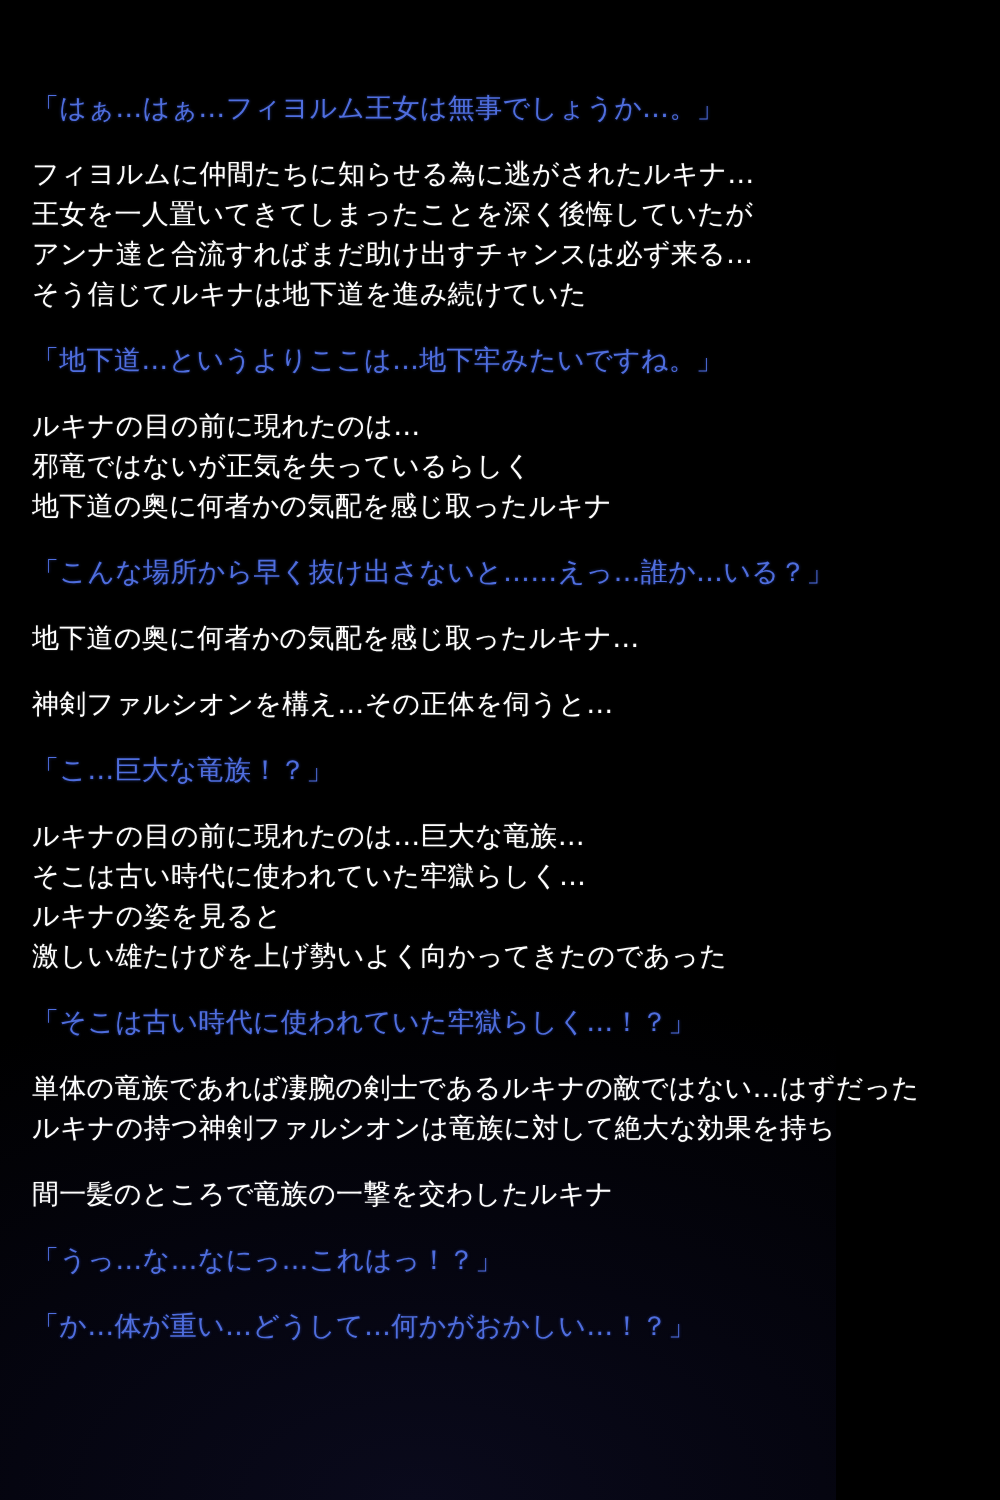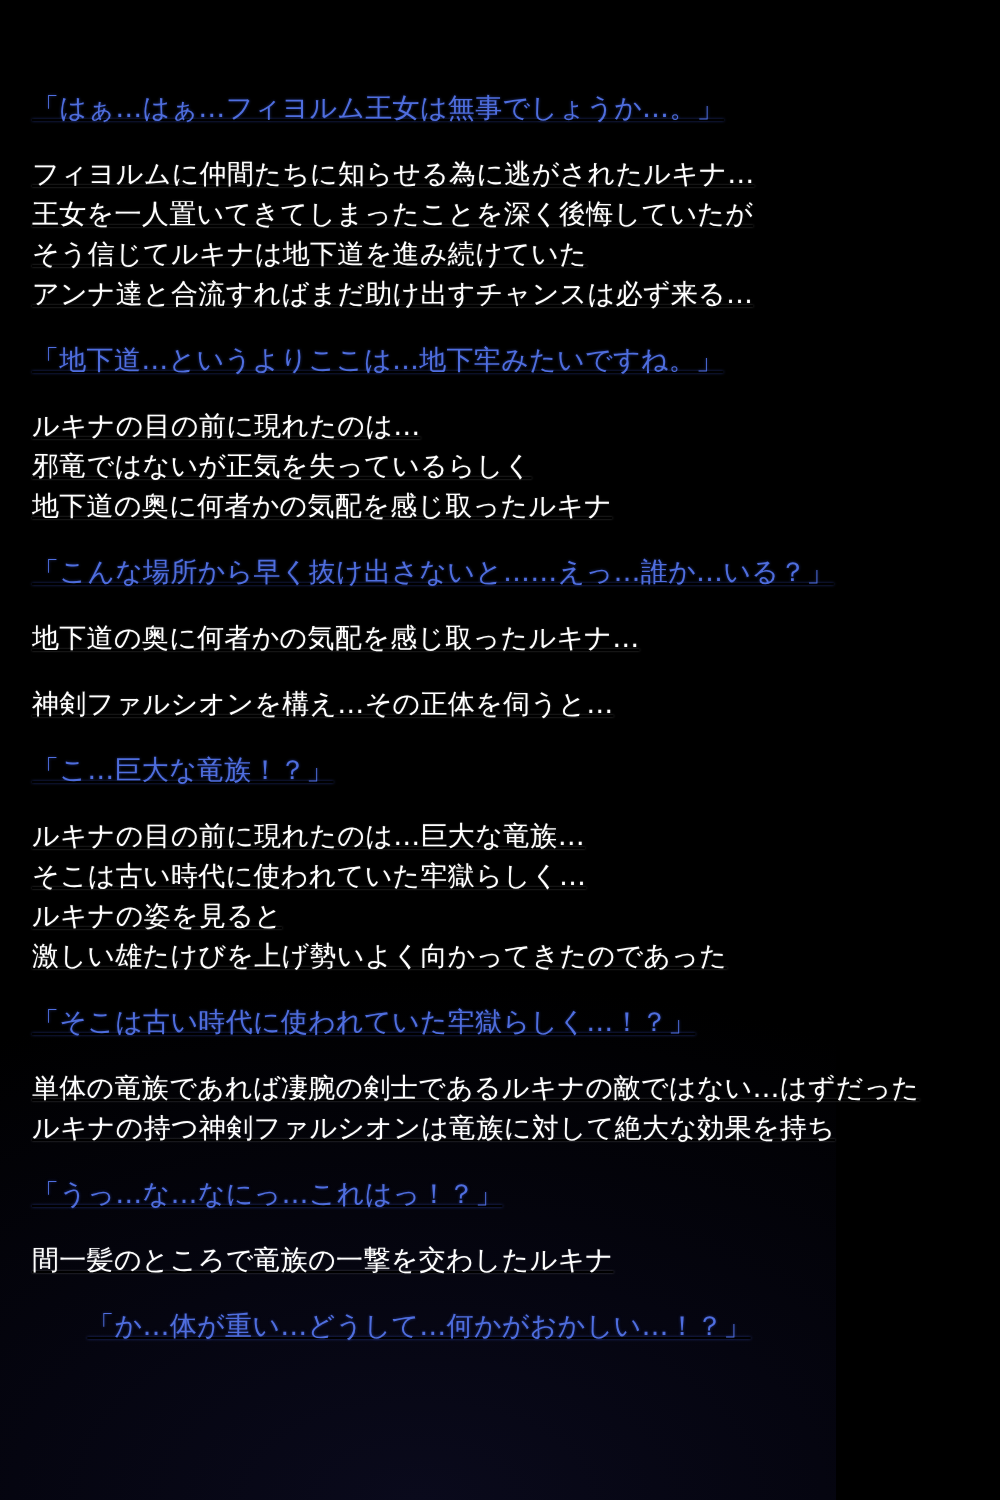--- a/index.html
+++ b/index.html
@@ -16,31 +16,29 @@
   .page {
     position: relative;
     width: 836px;
     height: 1500px;
     
     background:
       radial-gradient(ellipse 900px 520px at 50% 100%, #0a0a1c 0%, #050510 45%, #000000 100%),
       #000000;
     box-sizing: border-box;
     padding: 88px 30px 30px 32px;
-    text-decoration: underline;
   }
   .story {
     display: block;
   }
   .block {
     margin: 0 0 26px 0;
   }
   .block:last-child {
     margin-bottom: 0;
-    text-align: center;
   }
   .line {
     display: block;
     white-space: pre;
     font-size: 27px;
     line-height: 40px;
     letter-spacing: 0.3px;
   }
   .narration .line {
     color: #ffffff;
@@ -55,22 +53,22 @@
 <body>
 
 <div class="page">
   <div class="story" id="story-root">
       <div class="block dialogue">
         <span class="line">「はぁ…はぁ…フィヨルム王女は無事でしょうか…。」</span>
       </div>
       <div class="block narration">
         <span class="line">フィヨルムに仲間たちに知らせる為に逃がされたルキナ…</span>
         <span class="line">王女を一人置いてきてしまったことを深く後悔していたが</span>
+        <span class="line">アンナ達と合流すればまだ助け出すチャンスは必ず来る…</span>
         <span class="line">そう信じてルキナは地下道を進み続けていた</span>
-        <span class="line">アンナ達と合流すればまだ助け出すチャンスは必ず来る…</span>
       </div>
       <div class="block dialogue">
         <span class="line">「地下道…というよりここは…地下牢みたいですね。」</span>
       </div>
       <div class="block narration">
         <span class="line">ルキナの目の前に現れたのは…</span>
         <span class="line">邪竜ではないが正気を失っているらしく</span>
         <span class="line">地下道の奥に何者かの気配を感じ取ったルキナ</span>
       </div>
       <div class="block dialogue">
@@ -91,23 +89,23 @@
         <span class="line">ルキナの姿を見ると</span>
         <span class="line">激しい雄たけびを上げ勢いよく向かってきたのであった</span>
       </div>
       <div class="block dialogue">
         <span class="line">「そこは古い時代に使われていた牢獄らしく…！？」</span>
       </div>
       <div class="block narration">
         <span class="line">単体の竜族であれば凄腕の剣士であるルキナの敵ではない…はずだった</span>
         <span class="line">ルキナの持つ神剣ファルシオンは竜族に対して絶大な効果を持ち</span>
       </div>
+      <div class="block narration">
+        <span class="line">間一髪のところで竜族の一撃を交わしたルキナ</span>
+      </div>
       <div class="block dialogue">
         <span class="line">「うっ…な…なにっ…これはっ！？」</span>
-      </div>
-      <div class="block narration">
-        <span class="line">間一髪のところで竜族の一撃を交わしたルキナ</span>
       </div>
       <div class="block dialogue">
         <span class="line">「か…体が重い…どうして…何かがおかしい…！？」</span>
       </div>
     </div>
 </div>
 
 </body></html>

